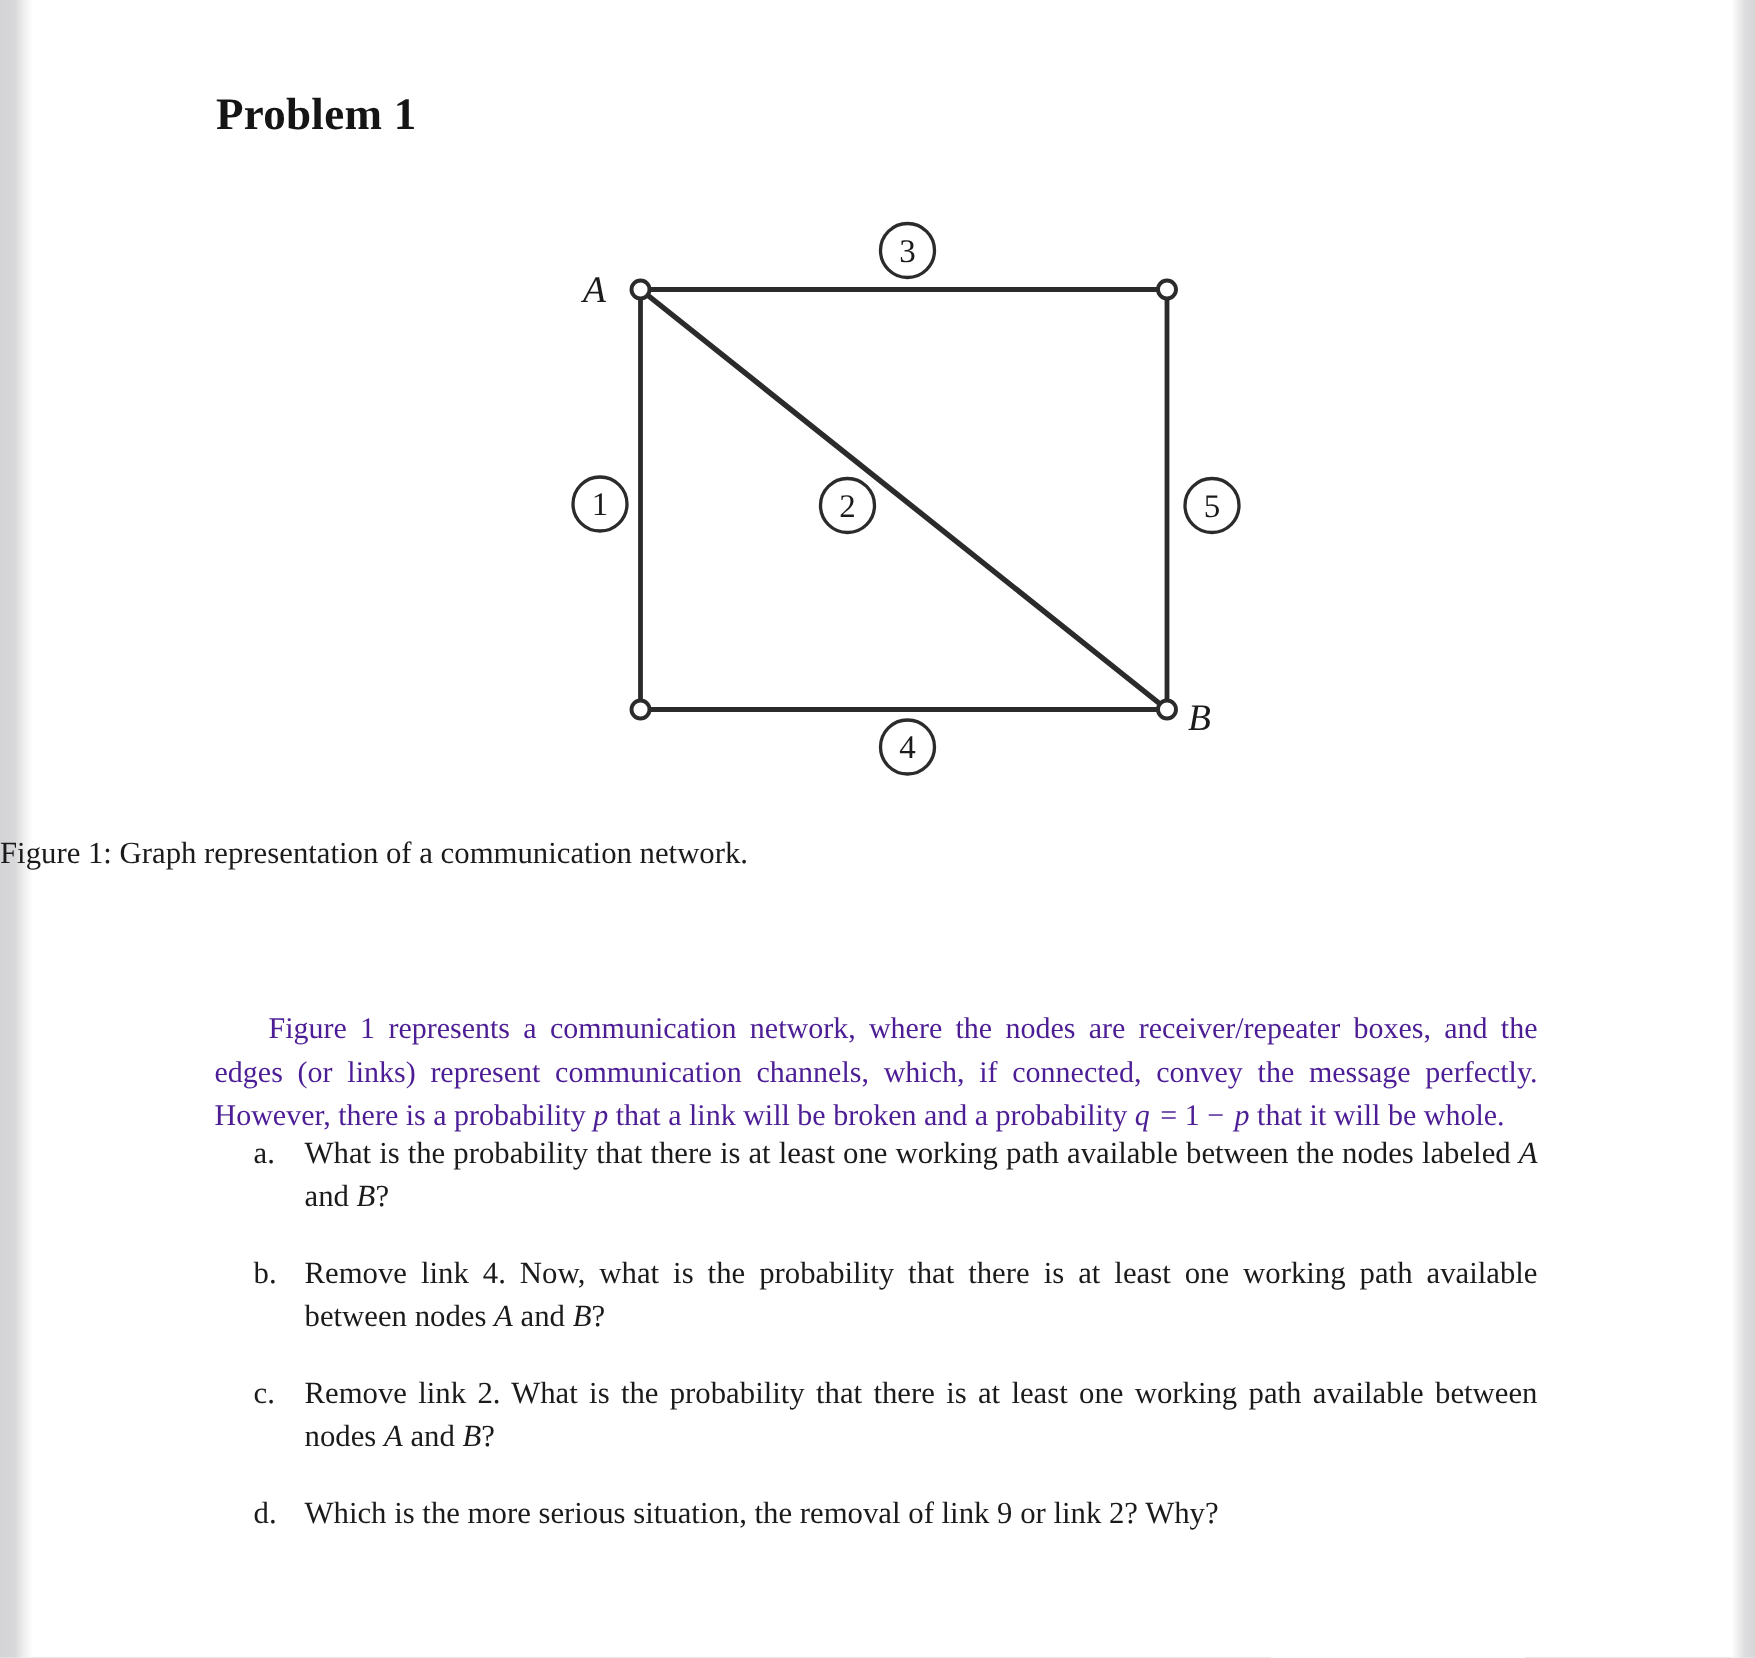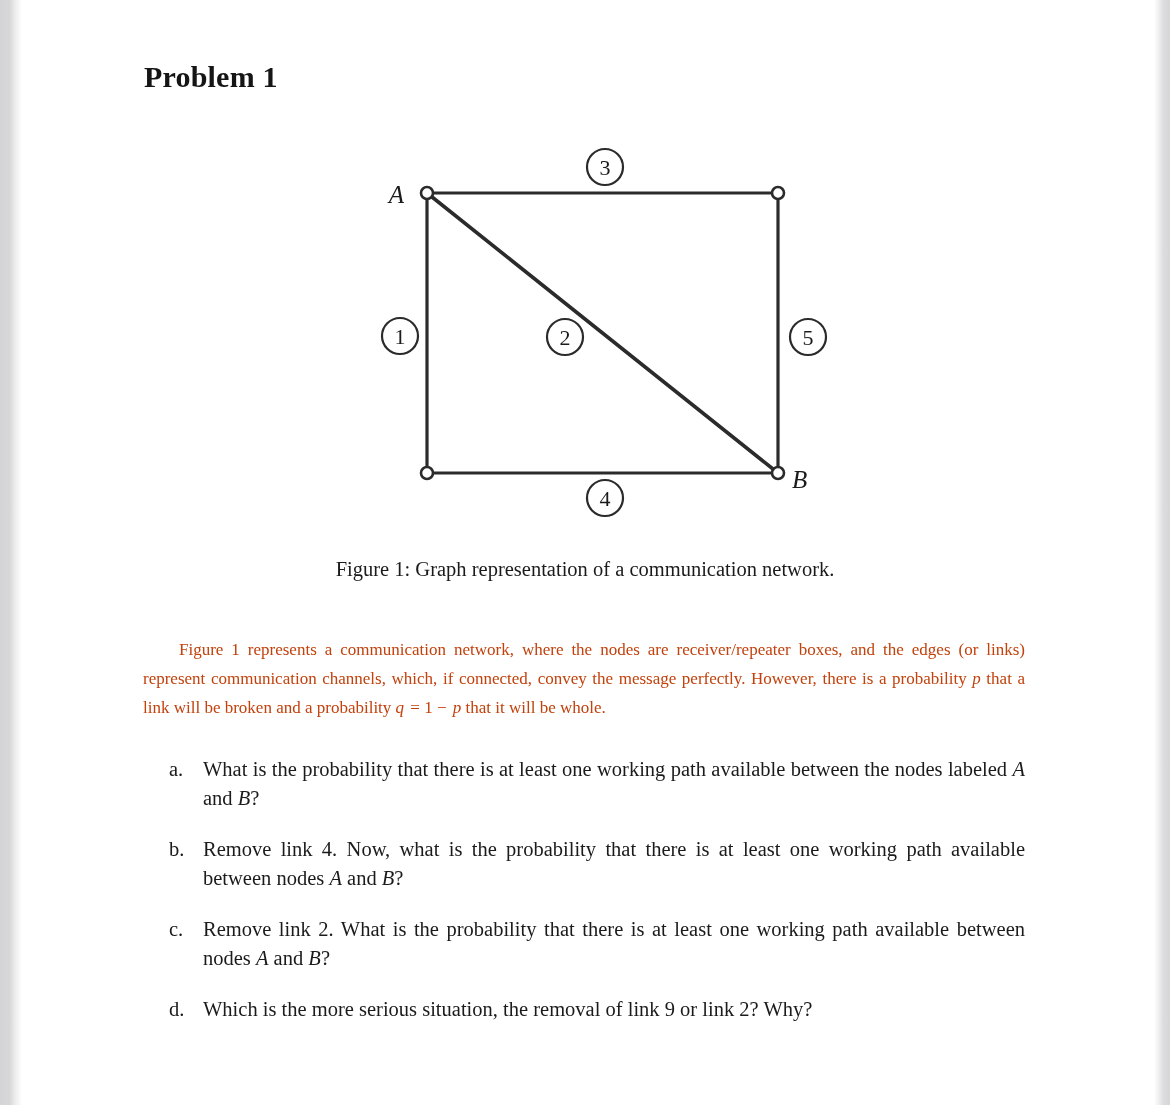--- a/index.html
+++ b/index.html
@@ -67,36 +67,36 @@
     width: 1170px;
     height: 540px;
   }
   #figure svg { display: block; }
 
   .fig-caption {
     position: absolute;
     left: 0;
     top: 558px;
     width: 1170px;
-    text-align: center;
+    text-align: left;
     font-size: 20.5px;
     color: #1b1b1b;
   }
 
   
   #body-par {
     position: absolute;
     left: 143px;
-    top: 618px;
+    top: 652px;
     width: 882px;
-    font-size: 17px;
+    font-size: 20px;
     line-height: 29px;
     text-align: justify;
     text-indent: 36px;
-    color: #c2410c;
+    color: #4c1d95;
     hyphens: none;
   }
   .mi { font-style: italic; font-family: "Liberation Serif", "DejaVu Serif", serif; }
   .mop { font-style: normal; padding: 0 2px; }
 
   
   #qlist {
     position: absolute;
     left: 143px;
     top: 755px;

